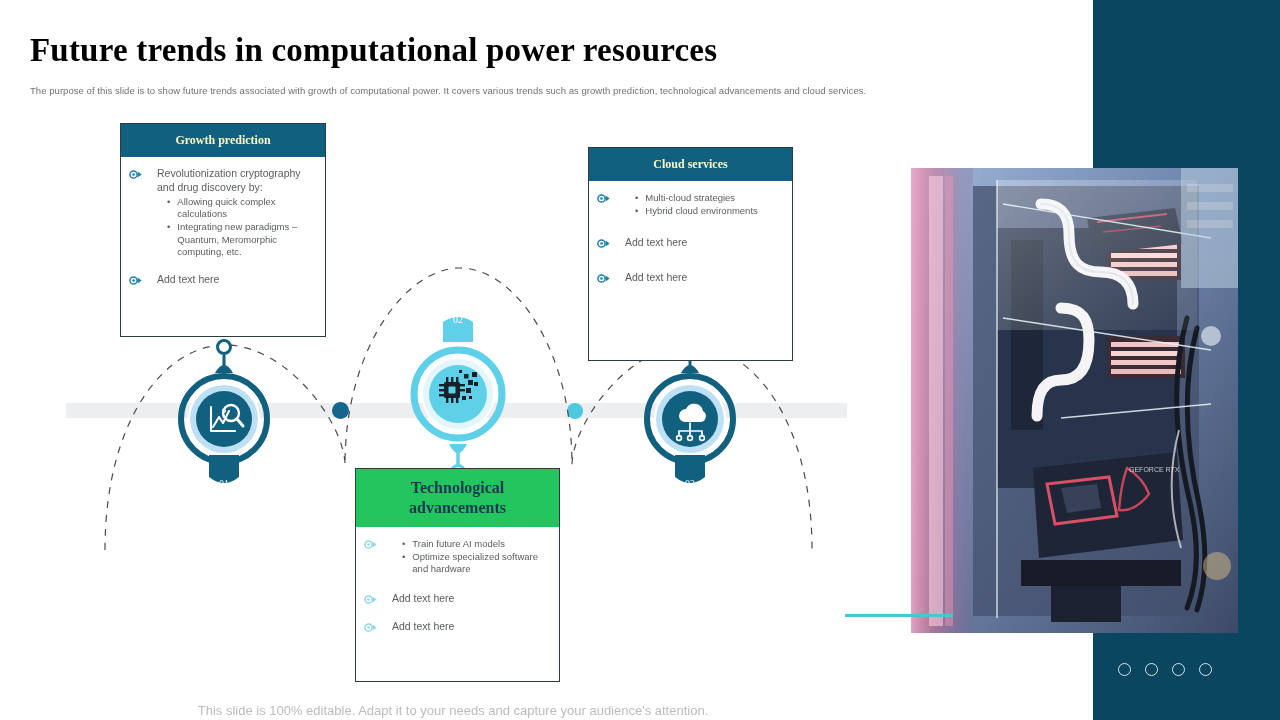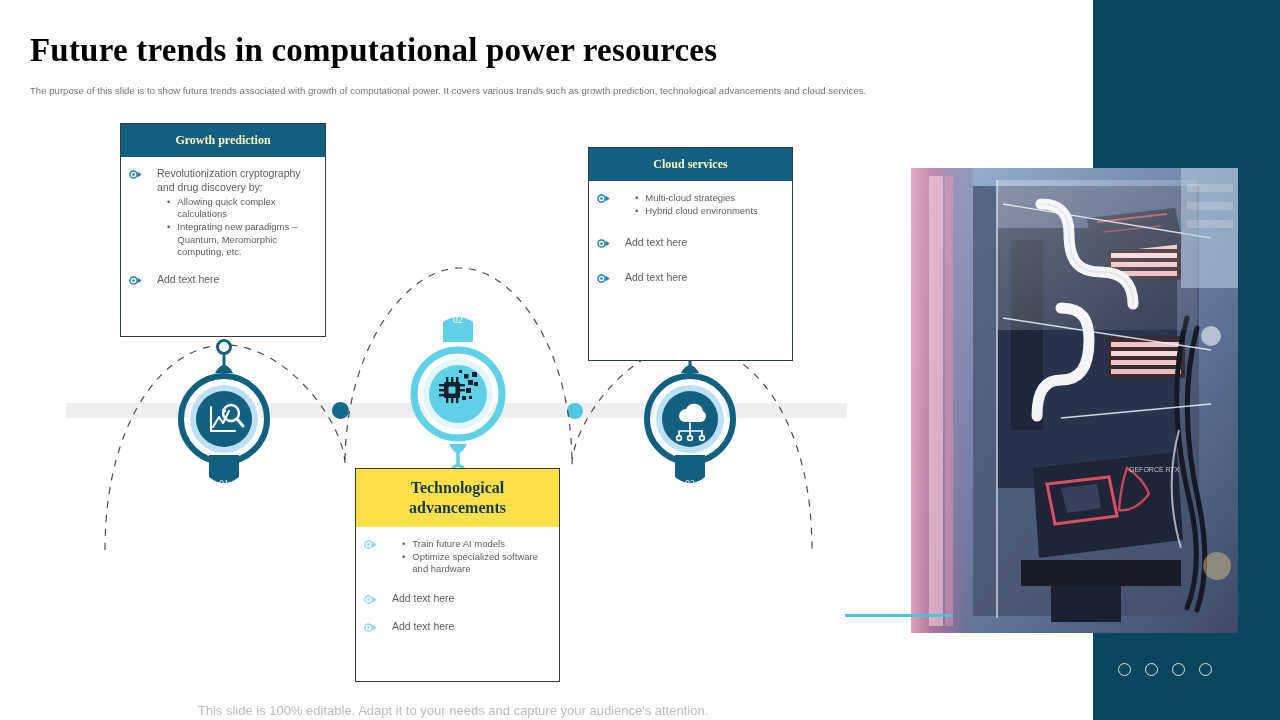--- a/index.html
+++ b/index.html
@@ -50,21 +50,21 @@
   
   .wave { position: absolute; left: 60px; top: 250px; width: 800px; height: 300px; }
 
   
   .card { position: absolute; background: #fff; border: 1px solid #2e3b45; }
   .card .card-head {
     text-align: center; font-family: "Liberation Serif", serif;
     font-weight: 700; padding: 9px 6px;
   }
   .card.dark .card-head { background: #12607f; color: #fef9c3; font-size: 12px; }
-  .card.cyan .card-head { background: #fde047; color: #123a52; font-size: 16px; line-height: 1.25; }
+  .card.cyan .card-head { background: #22c55e; color: #123a52; font-size: 16px; line-height: 1.25; }
   .card .card-body { padding: 10px 8px 8px 8px; }
 
   .bullet-row { display: flex; align-items: flex-start; gap: 15px; margin-bottom: 2px; }
   .bullet-row + .bullet-row { margin-top: 6px; }
   .marker { flex: 0 0 auto; margin-top: 2px; width: 13px; height: 11px; }
   .bullet-text { font-size: 10.5px; color: #595d61; line-height: 1.32; }
   .sub-list { margin: 1px 0 0 10px; }
   .sub-item { display: flex; gap: 7px; font-size: 9.5px; color: #595d61; line-height: 1.33; }
   .sub-item .sq { flex: 0 0 auto; }
 

